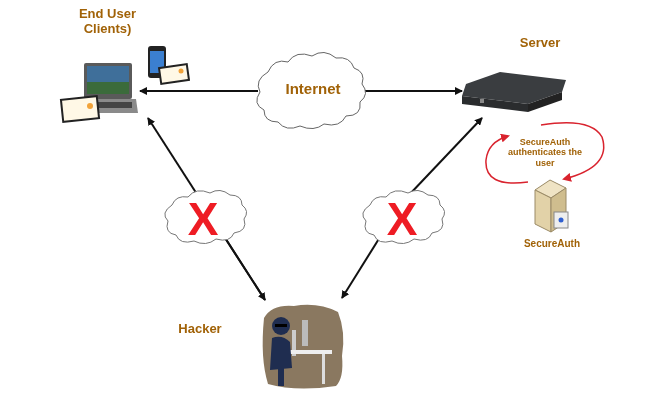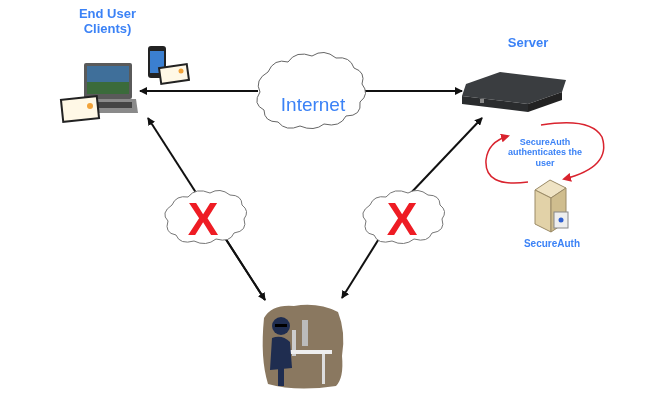--- a/index.html
+++ b/index.html
@@ -1,17 +1,17 @@
 <!DOCTYPE html>
 <html><head>
 <meta charset="utf-8">
 <style>
   html, body { margin:0; padding:0; background:#ffffff; }
   body { width:650px; height:400px; position:relative; overflow:hidden; font-family:"Liberation Sans", sans-serif; }
-  .lbl { position:absolute; font-weight:bold; color:#3b82f6; text-align:center; line-height:1.15; }
+  .lbl { position:absolute; font-weight:bold; color:#a16207; text-align:center; line-height:1.15; }
   svg { position:absolute; left:0; top:0; }
 </style>
 </head>
 <body>
 
 <svg width="650" height="400" viewBox="0 0 650 400">
   <defs>
     <marker id="ah" markerWidth="8" markerHeight="8" refX="7" refY="4" orient="auto" markerUnits="userSpaceOnUse">
       <path d="M0,0 L8,4 L0,8 z" fill="#111"></path>
     </marker>
@@ -84,35 +84,36 @@
     <circle cx="281" cy="326" r="9" fill="#1f2d50"></circle>
     <rect x="275" y="324" width="12" height="3" fill="#000"></rect>
     <path d="M272,338 q10,-4 18,4 l2,26 l-22,2 z" fill="#1f2d50"></path>
     <rect x="278" y="368" width="6" height="18" fill="#1f2d50"></rect>
   </g>
 </svg>
 
 <div class="lbl" style="left:183px; top:196px; width:40px; font-size:46px; color:#ee1c24; font-weight:bold; line-height:1;">X</div>
 <div class="lbl" style="left:382px; top:196px; width:40px; font-size:46px; color:#ee1c24; font-weight:bold; line-height:1;">X</div>
 
-<div class="lbl" style="left:268px; top:80px; width:90px; font-size:19px; font-weight:normal;margin-top:14px;">Internet</div>
+<div class="lbl" style="left:268px; top:80px; width:90px; font-size:15px; font-weight:bold;">Internet</div>
 
 <div class="lbl" style="left:20px; top:7px; width:175px; font-size:13px;">
   <div>End User</div>
   <div>Clients)</div>
 </div>
 
-<div class="lbl" style="left:453px; top:36px; width:150px; font-size:13px;">
+<div class="lbl" style="left:465px; top:36px; width:150px; font-size:13px;">
   <div>Server</div>
 </div>
 
 <div class="lbl" style="left:500px; top:137px; width:90px; font-size:9px;">
   <div>SecureAuth</div>
   <div>authenticates the</div>
   <div>user</div>
 </div>
 
 <div class="lbl" style="left:482px; top:238px; width:140px; font-size:10px;">
   <div>SecureAuth</div>
 </div>
 
 <div class="lbl" style="left:150px; top:322px; width:100px; font-size:13px;">
+  <div>Hacker</div>
 </div>
 
 </body></html>

